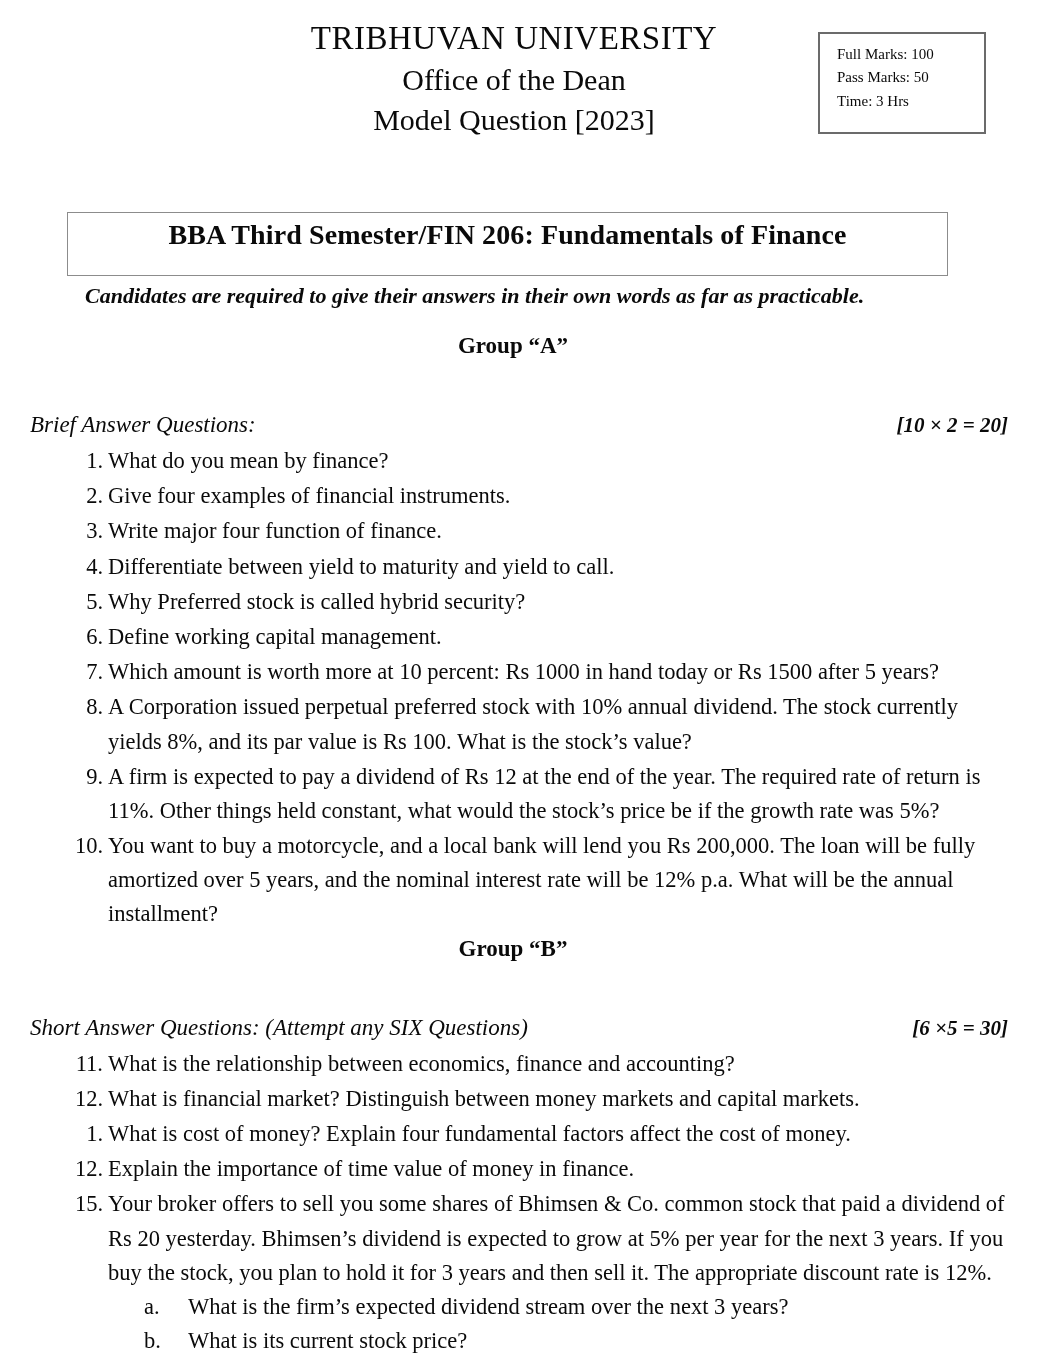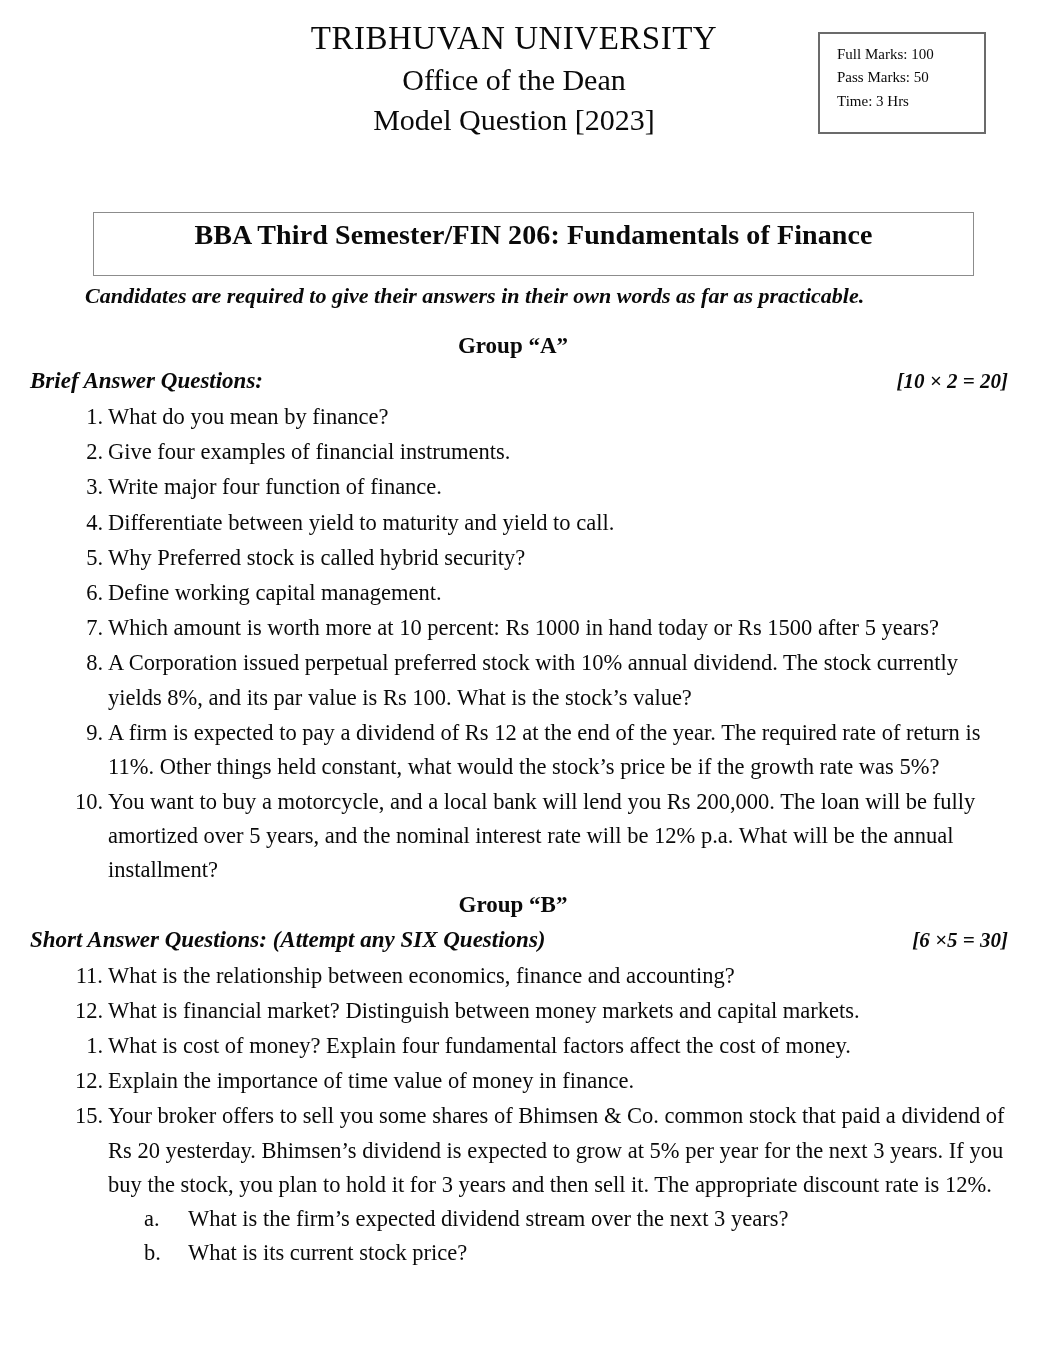--- a/index.html
+++ b/index.html
@@ -65,21 +65,21 @@
   }
   .marks-line {
     font-size: 15px;
     line-height: 1.55;
     white-space: nowrap;
   }
 
   
   .title-box {
     position: absolute;
-    left: 93px;
+    left: 67px;
     top: 212px;
     width: 881px;
     height: 64px;
     border: 1.5px solid #8c8c8c;
     box-sizing: border-box;
     display: flex;
     align-items: flex-start;
     justify-content: center;
     padding-top: 6px;
   }
@@ -120,23 +120,24 @@
 
   .section-row {
     display: flex;
     align-items: baseline;
     justify-content: space-between;
     padding: 0 30px 0 30px;
     margin-top: 7px;
   }
   .section-label {
     font-size: 23px;
-    font-weight: bold;
+    font-weight: normal;
     font-style: italic;
     white-space: nowrap;
+    margin-top: 44px;
   }
   .section-marks {
     font-size: 21px;
     font-weight: bold;
     font-style: italic;
     white-space: nowrap;
   }
 
   
   ol.qlist {

